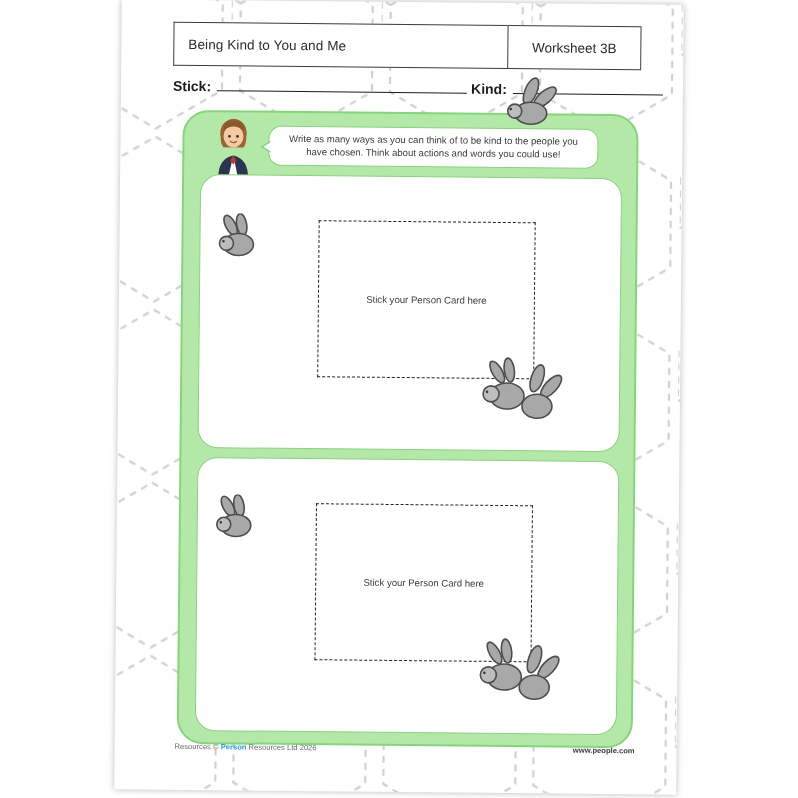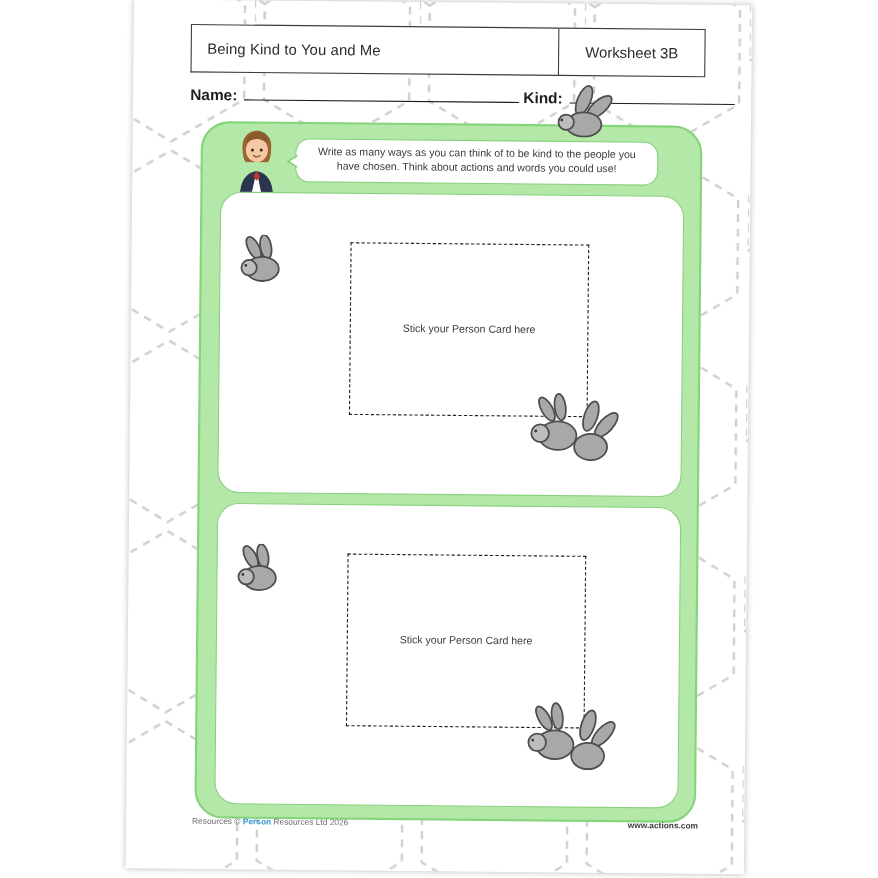--- a/index.html
+++ b/index.html
@@ -226,21 +226,21 @@
     </svg>
 
     <div class="page-inner">
 
       <div class="header-row">
         <div class="title-box">Being Kind to You and Me</div>
         <div class="ws-box">Worksheet 3B</div>
       </div>
 
       <div class="namedate">
-        <span class="nd-label">Name:</span>
+        <span class="nd-label">Stick:</span>
         <span class="nd-rule short"></span>
         <span class="nd-label">Kind:</span>
         <span class="nd-rule date"></span>
       </div>
 
       <div class="green-frame">
 
         <svg class="avatar" viewBox="0 0 54 62" xmlns="http://www.w3.org/2000/svg">
           <ellipse cx="27" cy="16" rx="13" ry="13.5" fill="#8a5a2b"></ellipse>
           <path d="M14 18 q2 -15 13 -15 q11 0 13 15 q0 10 -3 13 l-20 0 q-3 -3 -3 -13z" fill="#9c642f"></path>
@@ -316,18 +316,18 @@
           <ellipse cx="40" cy="16" rx="6" ry="14" transform="rotate(22 40 16)"></ellipse>
           <ellipse cx="54" cy="22" rx="6" ry="14" transform="rotate(48 54 22)"></ellipse>
           <ellipse cx="40" cy="38" rx="16" ry="11"></ellipse>
           <circle cx="24" cy="36" r="7" fill="#bdbdbd"></circle>
         </g>
         <circle cx="20" cy="34" r="1.3" fill="#3a3a3a"></circle>
       </svg>
 
       <div class="footer">
         <div class="copy"><span>Resources © </span><span class="brand">Person</span><span> Resources Ltd 2026</span></div>
-        <div class="url">www.actions.com</div>
+        <div class="url">www.people.com</div>
       </div>
 
     </div>
   </div>
 </div>
 
 </body></html>

